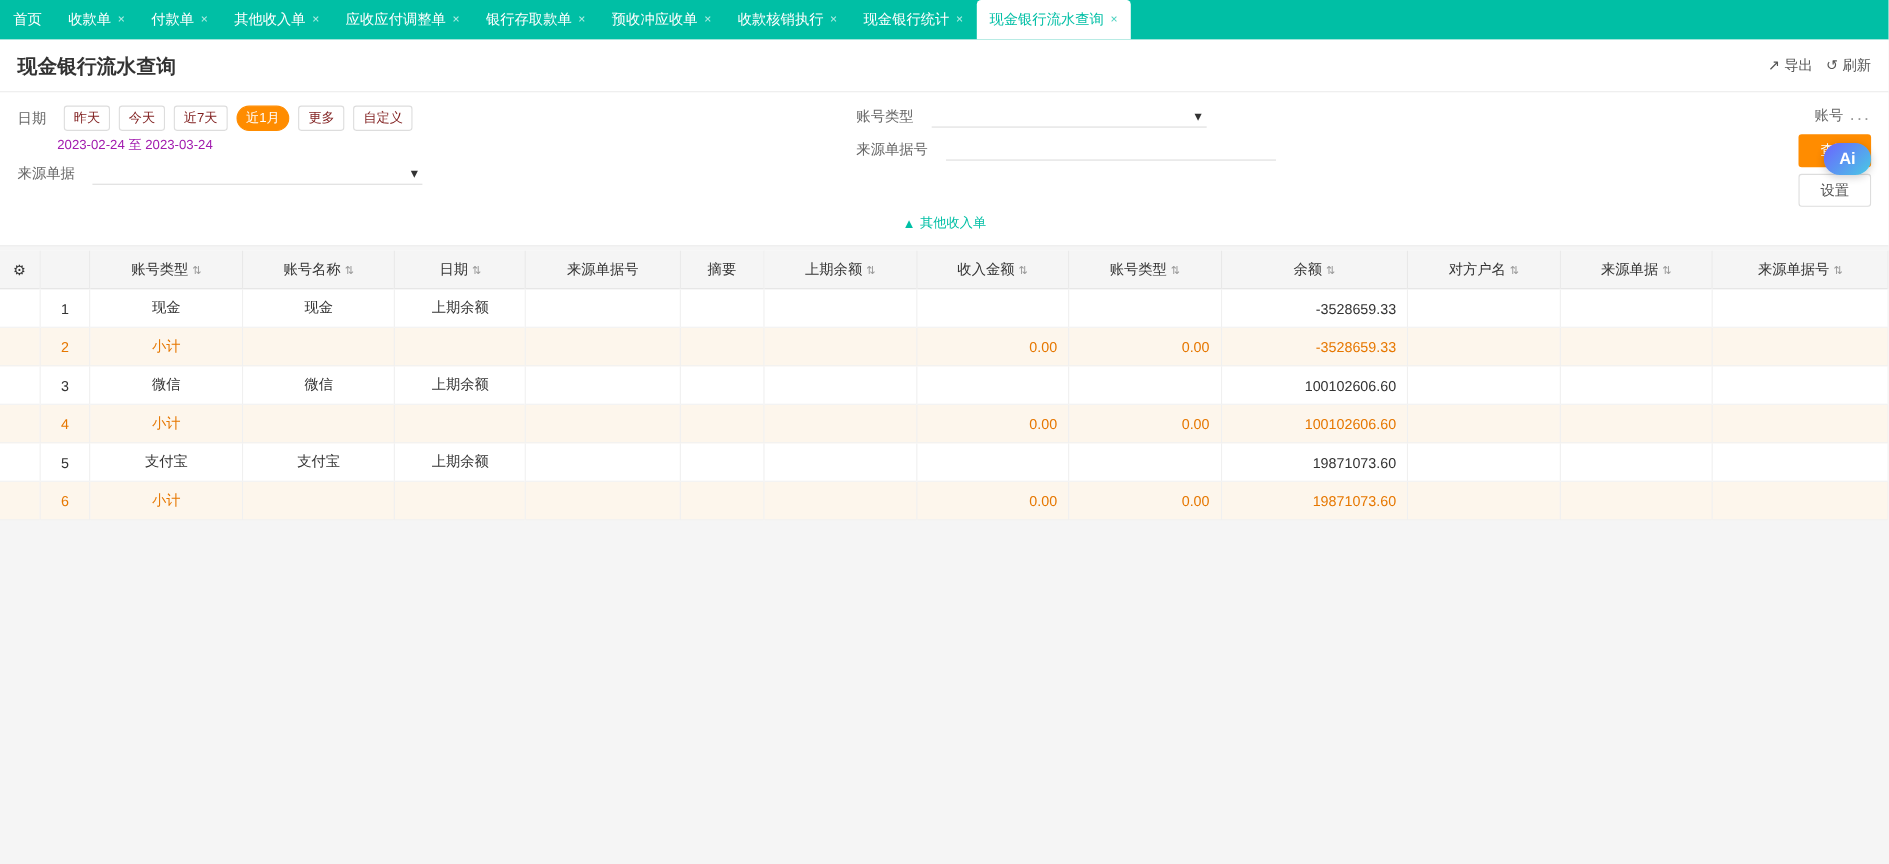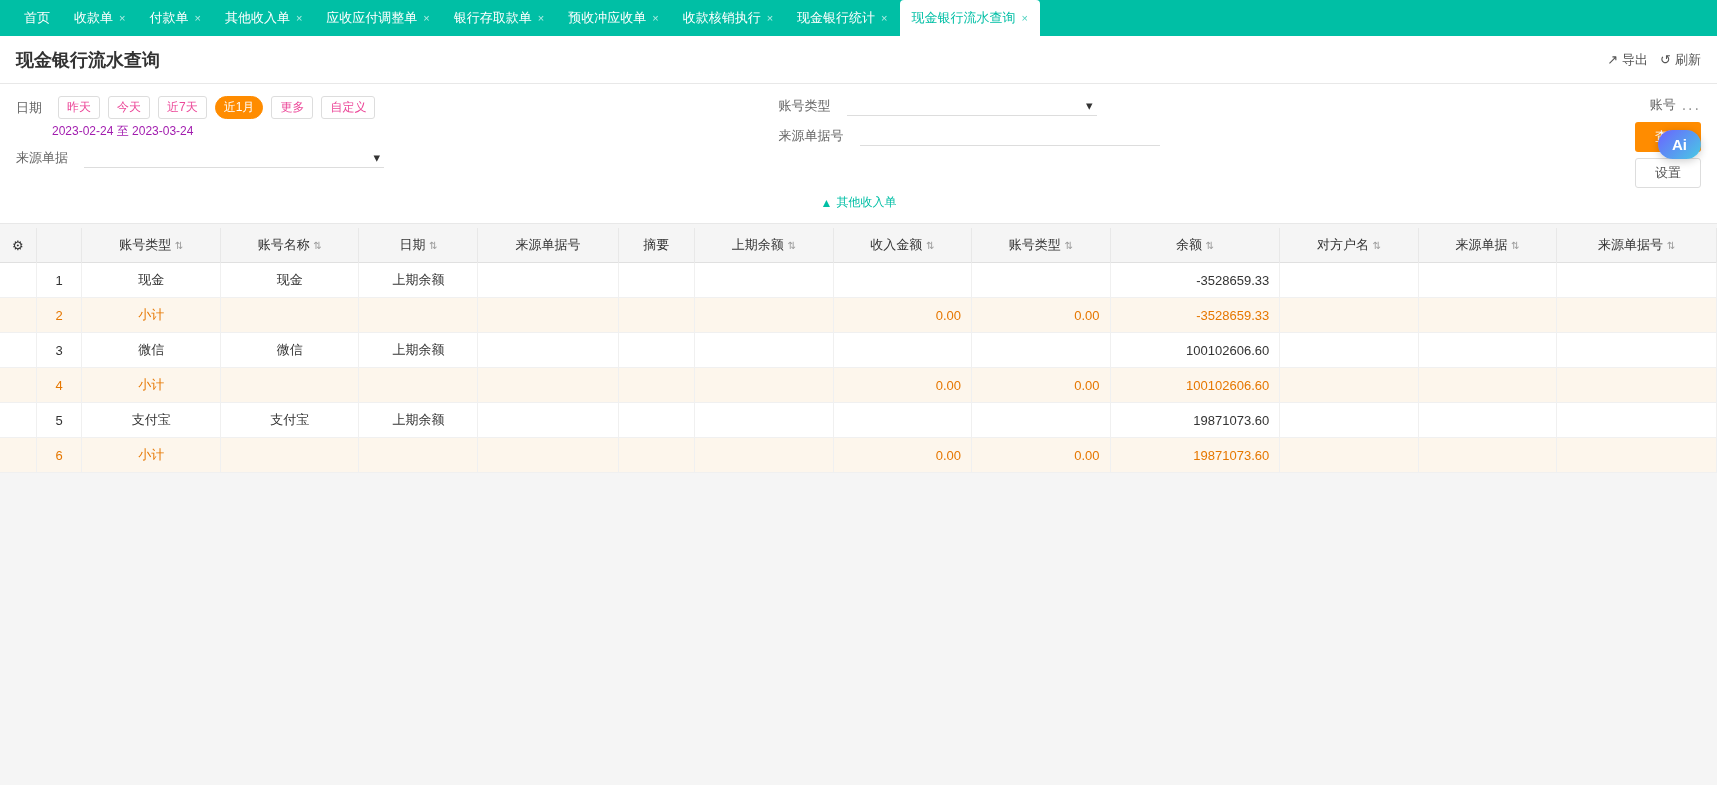--- a/index.html
+++ b/index.html
@@ -4,21 +4,21 @@
   <style>
     * { box-sizing: border-box; margin: 0; padding: 0; }
     body { font-family: 'Microsoft YaHei', sans-serif; font-size: 13px; background: #f5f5f5; color: #333; }
 
     
     .top-nav {
       background: #00bfa5;
       display: flex;
       align-items: center;
       height: 36px;
-      padding: 0 12px;
+      padding: 0 0;
       overflow: hidden;
     }
     .nav-item {
       color: #fff;
       padding: 0 12px;
       height: 36px;
       line-height: 36px;
       cursor: pointer;
       white-space: nowrap;
       font-size: 13px;
@@ -88,21 +88,21 @@
     .date-options {
       display: flex;
       align-items: center;
       gap: 8px;
     }
     .date-btn {
       padding: 2px 8px;
       border: 1px solid #ddd;
       border-radius: 3px;
       background: #fff;
-      color: #ec4899;
+      color: #7f1d1d;
       font-size: 12px;
       cursor: pointer;
     }
     .date-btn.active {
       background: #ff8c00;
       border-color: #ff8c00;
       color: #fff;
       border-radius: 12px;
     }
     .date-range {

